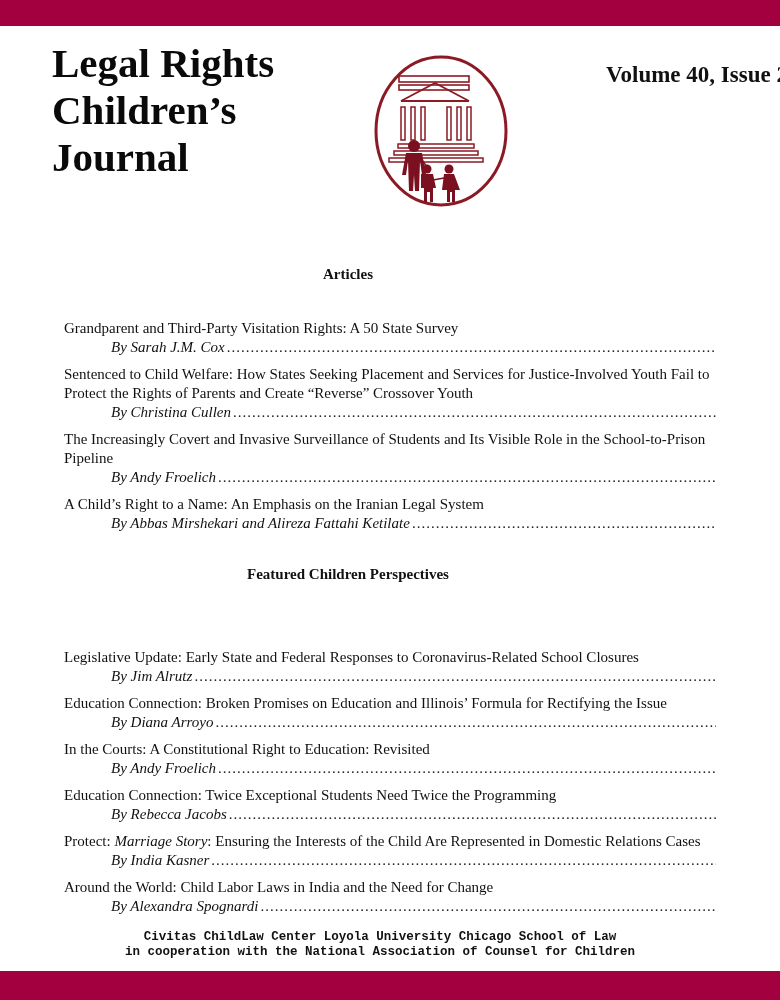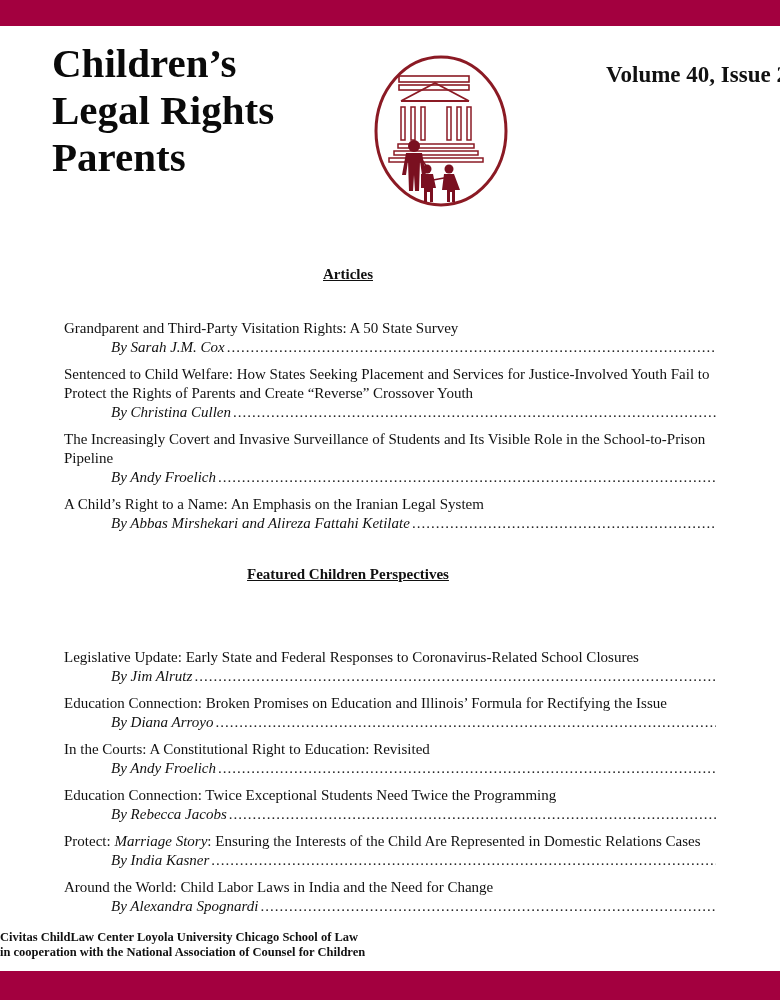--- a/index.html
+++ b/index.html
@@ -18,50 +18,50 @@
   }
   .title div { white-space: nowrap; }
   .volume {
     position: absolute; left: 606px; top: 62px;
     font-weight: bold; font-size: 23px; white-space: nowrap;
   }
   .logo { position: absolute; left: 371px; top: 52px; width: 140px; height: 158px; }
 
   .section-heading {
     position: absolute; left: 0; width: 696px; text-align: center;
-    font-weight: bold; font-size: 15px; text-decoration: underline;
+    font-weight: bold; font-size: 15px; 
   }
   .toc { position: absolute; left: 64px; width: 652px; font-size: 15px; line-height: 19px; }
   .entry { margin-bottom: 8px; }
   .entry .etitle { display: block; }
   .entry .by {
     display: flex; align-items: baseline; padding-left: 47px; font-style: italic;
   }
   .entry .by .name { white-space: nowrap; padding-right: 2px; }
   .entry .by .leader {
     flex: 1; overflow: hidden; white-space: nowrap; font-style: normal;
     letter-spacing: 1px; color: #222;
   }
   .entry .by .leader::before {
     content: "...................................................................................................................................................................................................................................";
   }
   .footer {
-    position: absolute; left: 0; width: 760px; top: 930px; 
-    font-weight: bold; font-size: 12.5px; line-height: 15px;
+    position: absolute; left: 0; width: 760px; top: 930px; text-align: center;
+    font-weight: bold; font-size: 12.5px; line-height: 15px; font-family: Liberation Mono, monospace;
   }
 </style>
 </head>
 <body>
 
 <div class="band top"></div>
 
 <div class="title">
+  <div>Legal Rights</div>
   <div>Children’s</div>
-  <div>Legal Rights</div>
-  <div>Parents</div>
+  <div>Journal</div>
 </div>
 
 <svg class="logo" viewBox="0 0 140 158">
   <g fill="none" stroke="#8b1a24">
     <ellipse cx="70" cy="79" rx="65" ry="74" stroke-width="3"></ellipse>
     <rect x="28" y="24" width="70" height="6" stroke-width="1.6"></rect>
     <rect x="28" y="33" width="70" height="5" stroke-width="1.6"></rect>
     <polyline points="30,49 64,31 98,49" stroke-width="1.8"></polyline>
     <line x1="30" y1="49" x2="98" y2="49" stroke-width="1.8"></line>
     <rect x="30" y="55" width="4" height="33" stroke-width="1.5"></rect>

